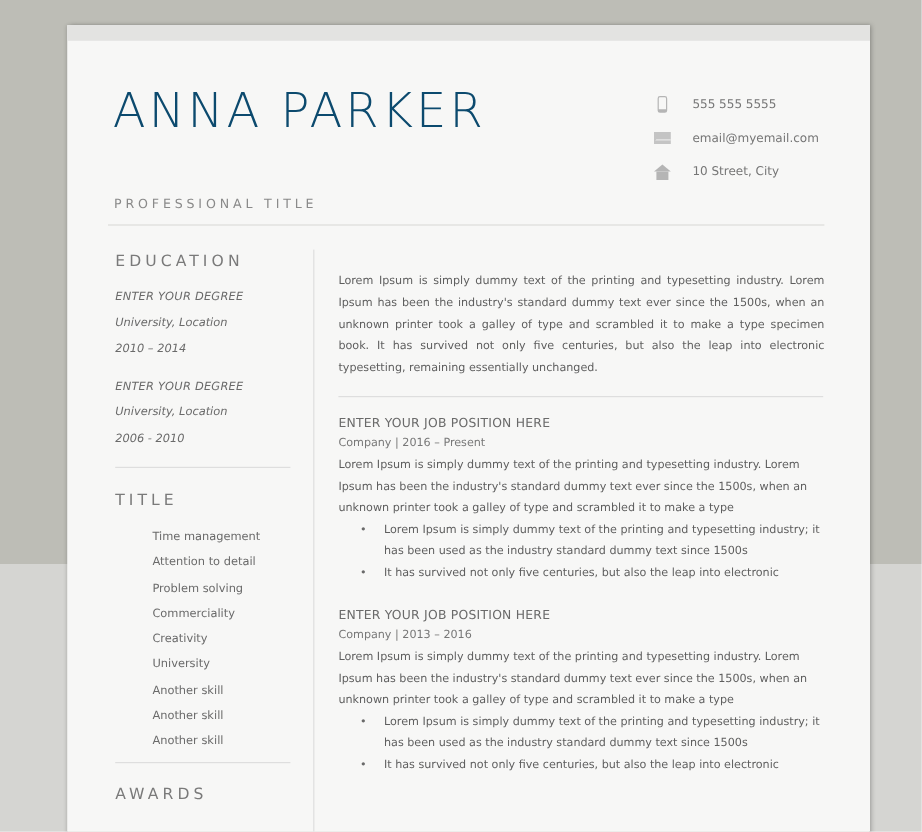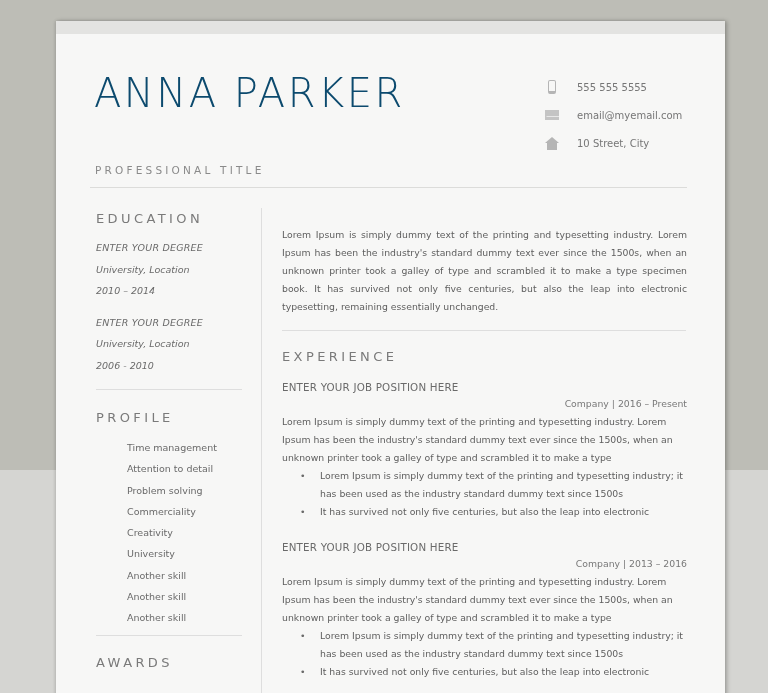--- a/index.html
+++ b/index.html
@@ -58,21 +58,21 @@
   .edu-line { font-size: 9.5px; color: #6a6a6a; height: 21.5px; line-height: 14px; }
   .edu-degree { letter-spacing: 0.2px; }
   .left-rule { height: 1px; background: #dedede; width: 146px; }
   .skills { margin-top: 15px; }
   .skill { font-size: 9.5px; color: #6a6a6a; height: 21.3px; line-height: 14px; margin-left: 31px; }
 
   .right-col { position: absolute; left: 226px; top: 190px; width: 405px; }
   .para { font-size: 9.3px; line-height: 18px; color: #5e5e5e; text-align: justify; }
   .right-rule { height: 1px; background: #dedede; width: 404px; }
   .job-title { font-size: 10.3px; color: #6a6a6a; letter-spacing: 0.2px; line-height: 16px; }
-  .job-meta { font-size: 9.3px; color: #787878; line-height: 18px; text-align: right; }
+  .job-meta { font-size: 9.3px; color: #787878; line-height: 18px; }
   .bullets { list-style: none; padding-left: 38px; }
   .bullets li { font-size: 9.3px; line-height: 18px; color: #5e5e5e; position: relative; }
   .bullets li::before { content: "•"; position: absolute; left: -20px; color: #6a6a6a; }
 </style>
 </head>
 <body>
 
 <div class="bg-top"></div>
 
 <div class="paper">
@@ -112,42 +112,41 @@
       <div class="edu-line">University, Location</div>
       <div class="edu-line">2010 – 2014</div>
     </div>
     <div class="edu-item" style="margin-top:10px">
       <div class="edu-line edu-degree">ENTER YOUR DEGREE</div>
       <div class="edu-line">University, Location</div>
       <div class="edu-line">2006 - 2010</div>
     </div>
     <div class="left-rule" style="margin-top:9px"></div>
 
-    <div class="section-head" style="margin-top:20px">PROFILE</div>
+    <div class="section-head" style="margin-top:20px">TITLE</div>
     <div class="skills">
       <div class="skill">Time management</div>
       <div class="skill">Attention to detail</div>
       <div class="skill">Problem solving</div>
       <div class="skill">Commerciality</div>
       <div class="skill">Creativity</div>
       <div class="skill">University</div>
       <div class="skill">Another skill</div>
       <div class="skill">Another skill</div>
       <div class="skill">Another skill</div>
     </div>
     <div class="left-rule" style="margin-top:2px"></div>
 
     <div class="section-head" style="margin-top:19px">AWARDS</div>
   </div>
 
   <div class="right-col">
     <p class="para" style="margin-top:15px">Lorem Ipsum is simply dummy text of the printing and typesetting industry. Lorem Ipsum has been the industry's standard dummy text ever since the 1500s, when an unknown printer took a galley of type and scrambled it to make a type specimen book. It has survived not only five centuries, but also the leap into electronic typesetting, remaining essentially unchanged.</p>
     <div class="right-rule" style="margin-top:14px"></div>
 
-    <div class="section-head" style="margin-top:18px">EXPERIENCE</div>
 
     <div class="job" style="margin-top:14px">
       <div class="job-title">ENTER YOUR JOB POSITION HERE</div>
       <div class="job-meta">Company | 2016 – Present</div>
       <p class="para" style="text-align:left">Lorem Ipsum is simply dummy text of the printing and typesetting industry. Lorem Ipsum has been the industry's standard dummy text ever since the 1500s, when an unknown printer took a galley of type and scrambled it to make a type</p>
       <ul class="bullets">
         <li>Lorem Ipsum is simply dummy text of the printing and typesetting industry; it has been used as the industry standard dummy text since 1500s</li>
         <li>It has survived not only five centuries, but also the leap into electronic</li>
       </ul>
     </div>

